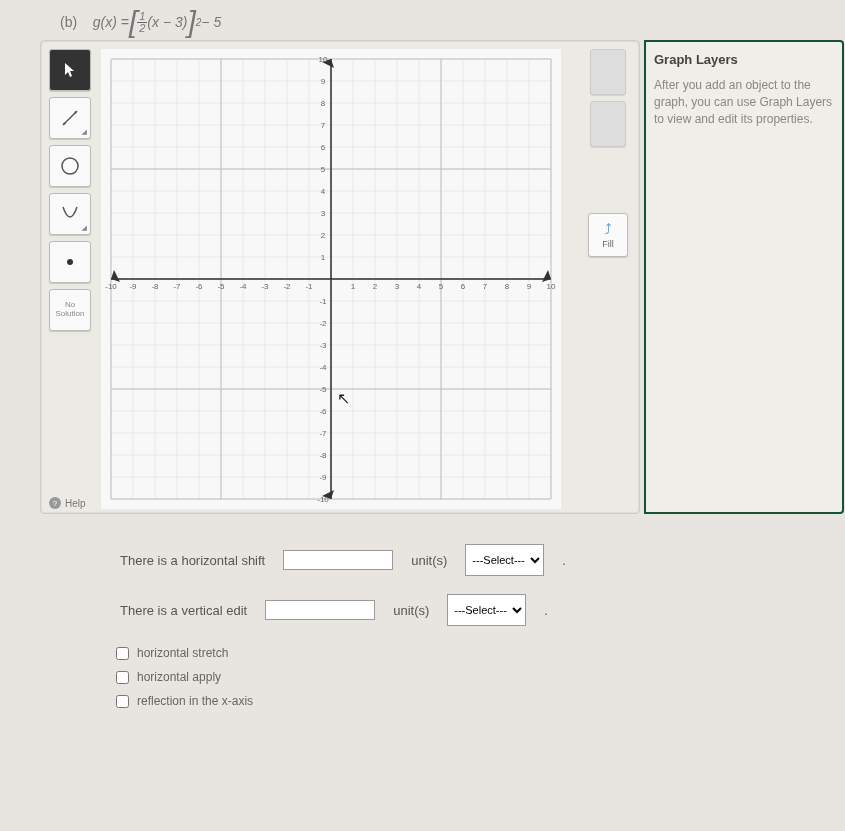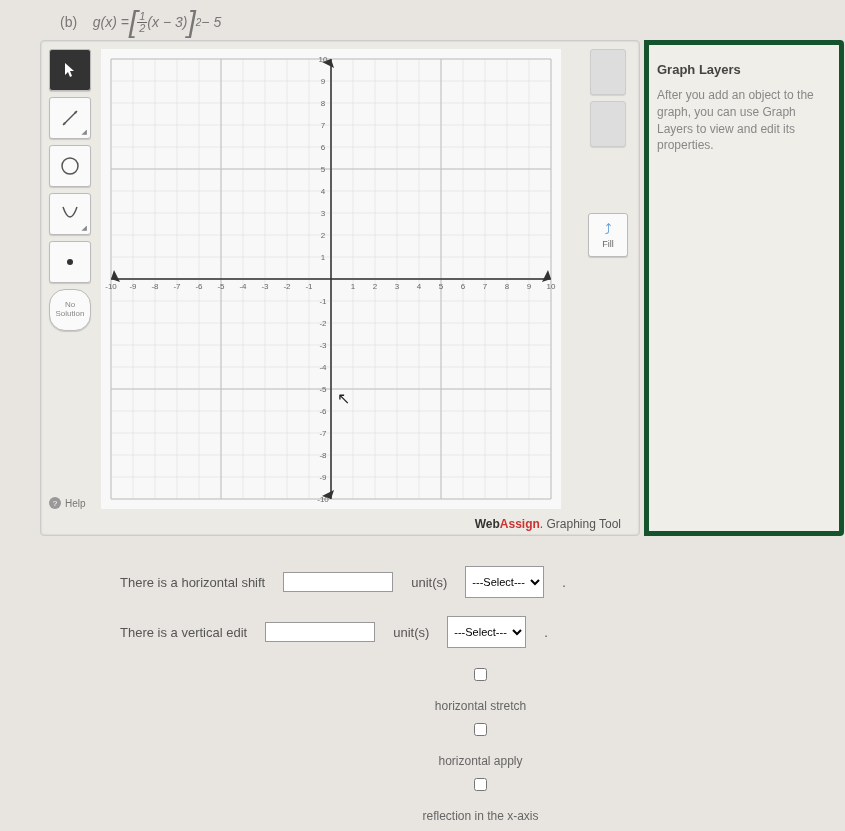--- a/index.html
+++ b/index.html
@@ -40,21 +40,21 @@
       border: 1px solid #bbb;
       border-radius: 3px;
       display: flex; align-items: center; justify-content: center;
       cursor: pointer;
       box-shadow: 0 1px 1px rgba(0,0,0,0.15);
       font-size: 10px; color: #666;
       position: relative;
     }
     .tool-btn.selected { background: #333; color: #fff; }
     .tool-btn .corner { position: absolute; bottom: 2px; right: 3px; font-size: 7px; color: #888; }
-    .no-sol { font-size: 8px; line-height: 1.1; text-align: center; color: #888; flex-direction: column; border-radius: 16px; }
+    .no-sol { font-size: 8px; line-height: 1.1; text-align: center; color: #888; flex-direction: column; }
     .help-link { display: flex; align-items: center; gap: 4px; font-size: 10px; color: #777; margin-top: auto; cursor: pointer; }
     .help-link .icon { width: 12px; height: 12px; border-radius: 50%; background: #999; display: flex; align-items: center; justify-content: center; color: #fff; font-size: 8px; }
 
     .grid-area { flex: 1; position: relative; }
     svg.grid { background: #f8f8f8; display: block; }
     .axis-label { font-size: 8px; fill: #666; text-anchor: middle; }
 
     .right-col { width: 46px; display: flex; flex-direction: column; gap: 6px; align-items: center; }
     .right-btn {
       width: 36px; height: 46px; border: 1px solid #ccc; border-radius: 3px;
@@ -67,38 +67,38 @@
       font-size: 9px; color: #666; cursor: pointer; margin-top: 60px;
       box-shadow: 0 1px 1px rgba(0,0,0,0.15);
     }
     .fill-btn .ficon { color: #5b9bd5; font-size: 14px; }
 
     .brand { text-align: right; font-size: 12px; color: #555; margin-top: 8px; padding-right: 10px; }
     .brand .wa1 { font-weight: bold; color: #333; }
     .brand .wa2 { font-weight: bold; color: #c33; }
 
     .layers-panel {
-      width: 200px; background: #f0eee8; border: 5px solid #14532d;
-      padding: 17px 8px; margin-left: 4px; border-radius: 0 4px 4px 0;
+      width: 200px; background: #f0eee8; border: 2px solid #14532d;
+      padding: 10px 8px; margin-left: 4px; border-radius: 0 4px 4px 0;
     }
     .layers-panel h4 { font-size: 13px; font-weight: bold; color: #444; margin-bottom: 10px; }
     .layers-panel p { font-size: 12px; color: #888; line-height: 1.4; }
 
     .questions { margin-top: 30px; margin-left: 80px; }
     .q-row { margin-bottom: 18px; display: flex; align-items: center; gap: 18px; font-size: 13px; color: #555; }
     .q-row input[type=text] {
       width: 110px; height: 20px; border: 1px solid #999; background: #fff;
       padding: 0 4px; font-size: 12px;
     }
     .q-row select {
       height: 32px; border: 1px solid #999; background: #fff; font-size: 11px;
       padding: 0 2px;
     }
     .select-all { margin-left: 60px; margin-top: 20px; font-size: 13px; color: #555; }
-    .check-item { margin-top: 10px; margin-left: 16px; display: flex; align-items: center; gap: 18px; font-size: 12px; color: #666; flex-direction: column; }
+    .check-item { margin-top: 10px; margin-left: 16px; display: flex; align-items: center; gap: 8px; font-size: 12px; color: #666; }
     .check-item input { width: 13px; height: 13px; }
 
     .cursor-arrow { position: absolute; pointer-events: none; font-size: 16px; color: #222; }
   </style>
 </head>
 <body>
 
 <div class="problem-label">
   <span>(b)</span>
   &nbsp;&nbsp;
@@ -269,23 +269,20 @@
 
       <div class="right-col">
         <div class="right-btn"></div>
         <div class="right-btn"></div>
         <div class="fill-btn">
           <span class="ficon">⤴</span>
           <span>Fill</span>
         </div>
       </div>
     </div>
-    <div class="brand">
-      <span class="wa1">Web</span><span class="wa2">Assign</span><span>. Graphing Tool</span>
-    </div>
   </div>
 
   <div class="layers-panel">
     <h4>Graph Layers</h4>
     <p>After you add an object to the graph, you can use Graph Layers to view and edit its properties.</p>
   </div>
 </div>
 
 <div class="questions">
   <div class="q-row">

